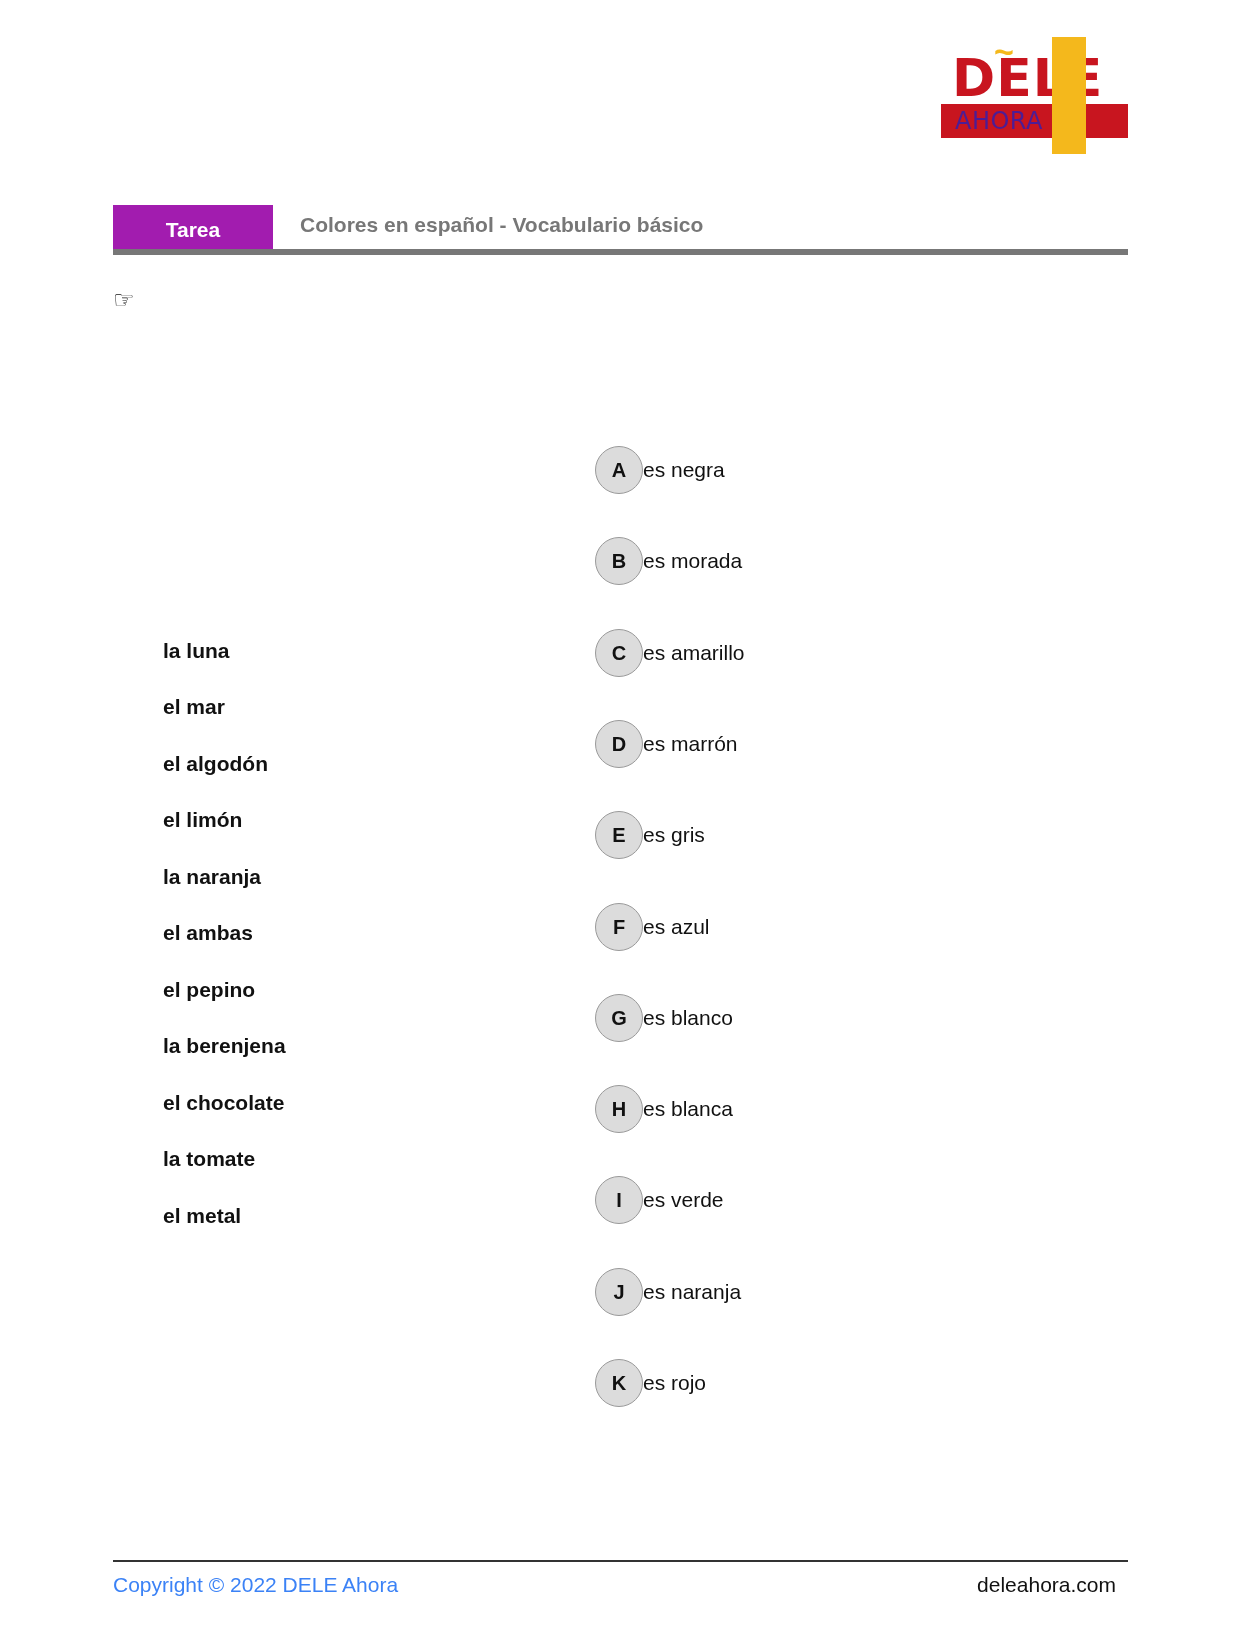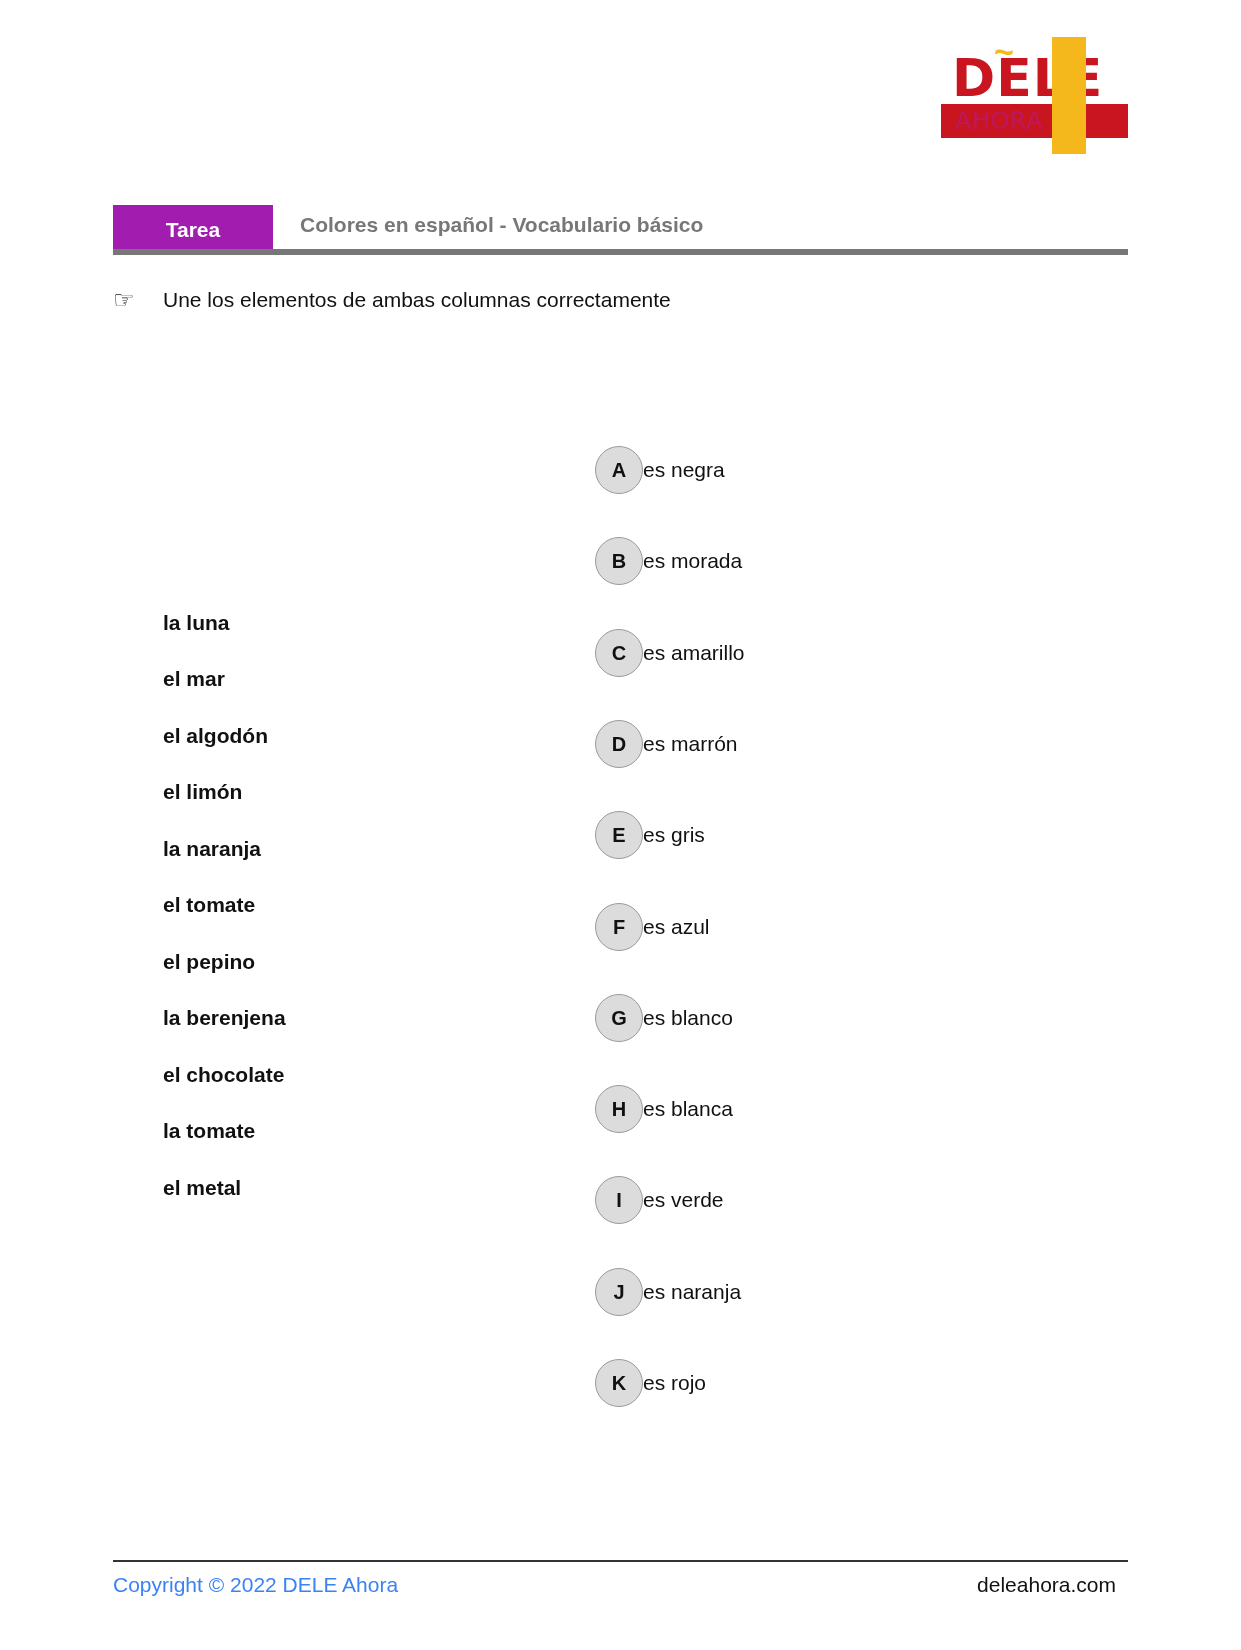--- a/index.html
+++ b/index.html
@@ -6,33 +6,33 @@
   body { width:1241px; height:1650px; background:#ffffff; position:relative; overflow:hidden;
          font-family:"Liberation Sans", "DejaVu Sans", sans-serif; color:#111; }
 
   
   .logo { position:absolute; left:930px; top:30px; width:210px; height:130px; }
   .logo .band { position:absolute; left:11px; top:74px; width:187px; height:34px; background:#c8151f; }
   .logo .ybar { position:absolute; left:122px; top:7px; width:34px; height:117px; background:#f4b81c; }
   .logo .dele { position:absolute; left:22px; top:22px; font-size:52px; font-weight:bold; color:#c8151f;
                 letter-spacing:1px; line-height:52px; font-family:"DejaVu Sans", sans-serif; }
   .logo .tilde { position:absolute; left:64px; top:4px; font-size:34px; color:#f4b81c; font-weight:bold; line-height:34px; }
-  .logo .ahora { position:absolute; left:25px; top:75px; font-size:24px; color:#be185d; line-height:32px; letter-spacing:0.5px;
+  .logo .ahora { position:absolute; left:25px; top:75px; font-size:24px; color:#4c1d95; line-height:32px; letter-spacing:0.5px;
                  font-family:"DejaVu Sans", sans-serif; }
 
   
   .tag { position:absolute; left:113px; top:205px; width:160px; height:49px; background:#a21caf; color:#fff;
          font-weight:bold; font-size:21px; display:flex; align-items:center; justify-content:center; }
   .title { position:absolute; left:300px; top:210px; font-size:21px; font-weight:bold; color:#777777; line-height:30px; }
   .rule { position:absolute; left:113px; top:249px; width:1015px; height:6px; background:#777777; }
 
   .instr { position:absolute; left:113px; top:283px; height:34px; display:flex; align-items:center; font-size:21px; color:#111; }
   .instr .hand { font-size:24px; width:50px; font-family:"DejaVu Sans", sans-serif; }
 
-  .left-item { position:absolute; left:163px; font-size:21px; font-weight:bold; height:30px; line-height:30px; color:#111; }
+  .left-item { position:absolute; left:163px; font-size:21px; font-weight:bold; height:30px; line-height:30px; color:#111;margin-top:28px; }
 
   .opt { position:absolute; left:595px; height:48px; display:flex; align-items:center; }
   .opt .circle { width:46px; height:46px; border-radius:50%; background:#dcdcdc; border:1px solid #9a9a9a;
                  display:flex; align-items:center; justify-content:center; font-weight:bold; font-size:20px; color:#111; }
   .opt .txt { font-size:21px; color:#111; }
 
   .frule { position:absolute; left:113px; top:1560px; width:1015px; height:2px; background:#333; }
   .copy { position:absolute; left:113px; top:1570px; font-size:21px; color:#3b82f6; line-height:30px; }
   .site { position:absolute; right:125px; top:1570px; font-size:21px; font-weight:normal; color:#111; line-height:30px; }
 </style>
@@ -46,30 +46,29 @@
   <div class="tilde">~</div>
   <div class="ahora">AHORA</div>
 </div>
 
 <div class="tag">Tarea</div>
 <div class="title">Colores en español - Vocabulario básico</div>
 <div class="rule"></div>
 
 <div class="instr">
   <span class="hand">☞</span>
-  <span>Une los elementos de ambas columnas correctamente</span>
 </div>
 
 <div>
   <div class="left-item" style="top:608px">la luna</div>
   <div class="left-item" style="top:664px">el mar</div>
   <div class="left-item" style="top:721px">el algodón</div>
   <div class="left-item" style="top:777px">el limón</div>
   <div class="left-item" style="top:834px">la naranja</div>
-  <div class="left-item" style="top:890px">el tomate</div>
+  <div class="left-item" style="top:890px">el ambas</div>
   <div class="left-item" style="top:947px">el pepino</div>
   <div class="left-item" style="top:1003px">la berenjena</div>
   <div class="left-item" style="top:1060px">el chocolate</div>
   <div class="left-item" style="top:1116px">la tomate</div>
   <div class="left-item" style="top:1173px">el metal</div>
 </div>
 
 <div>
   <div class="opt" style="top:446px">
     <div class="circle">A</div>

